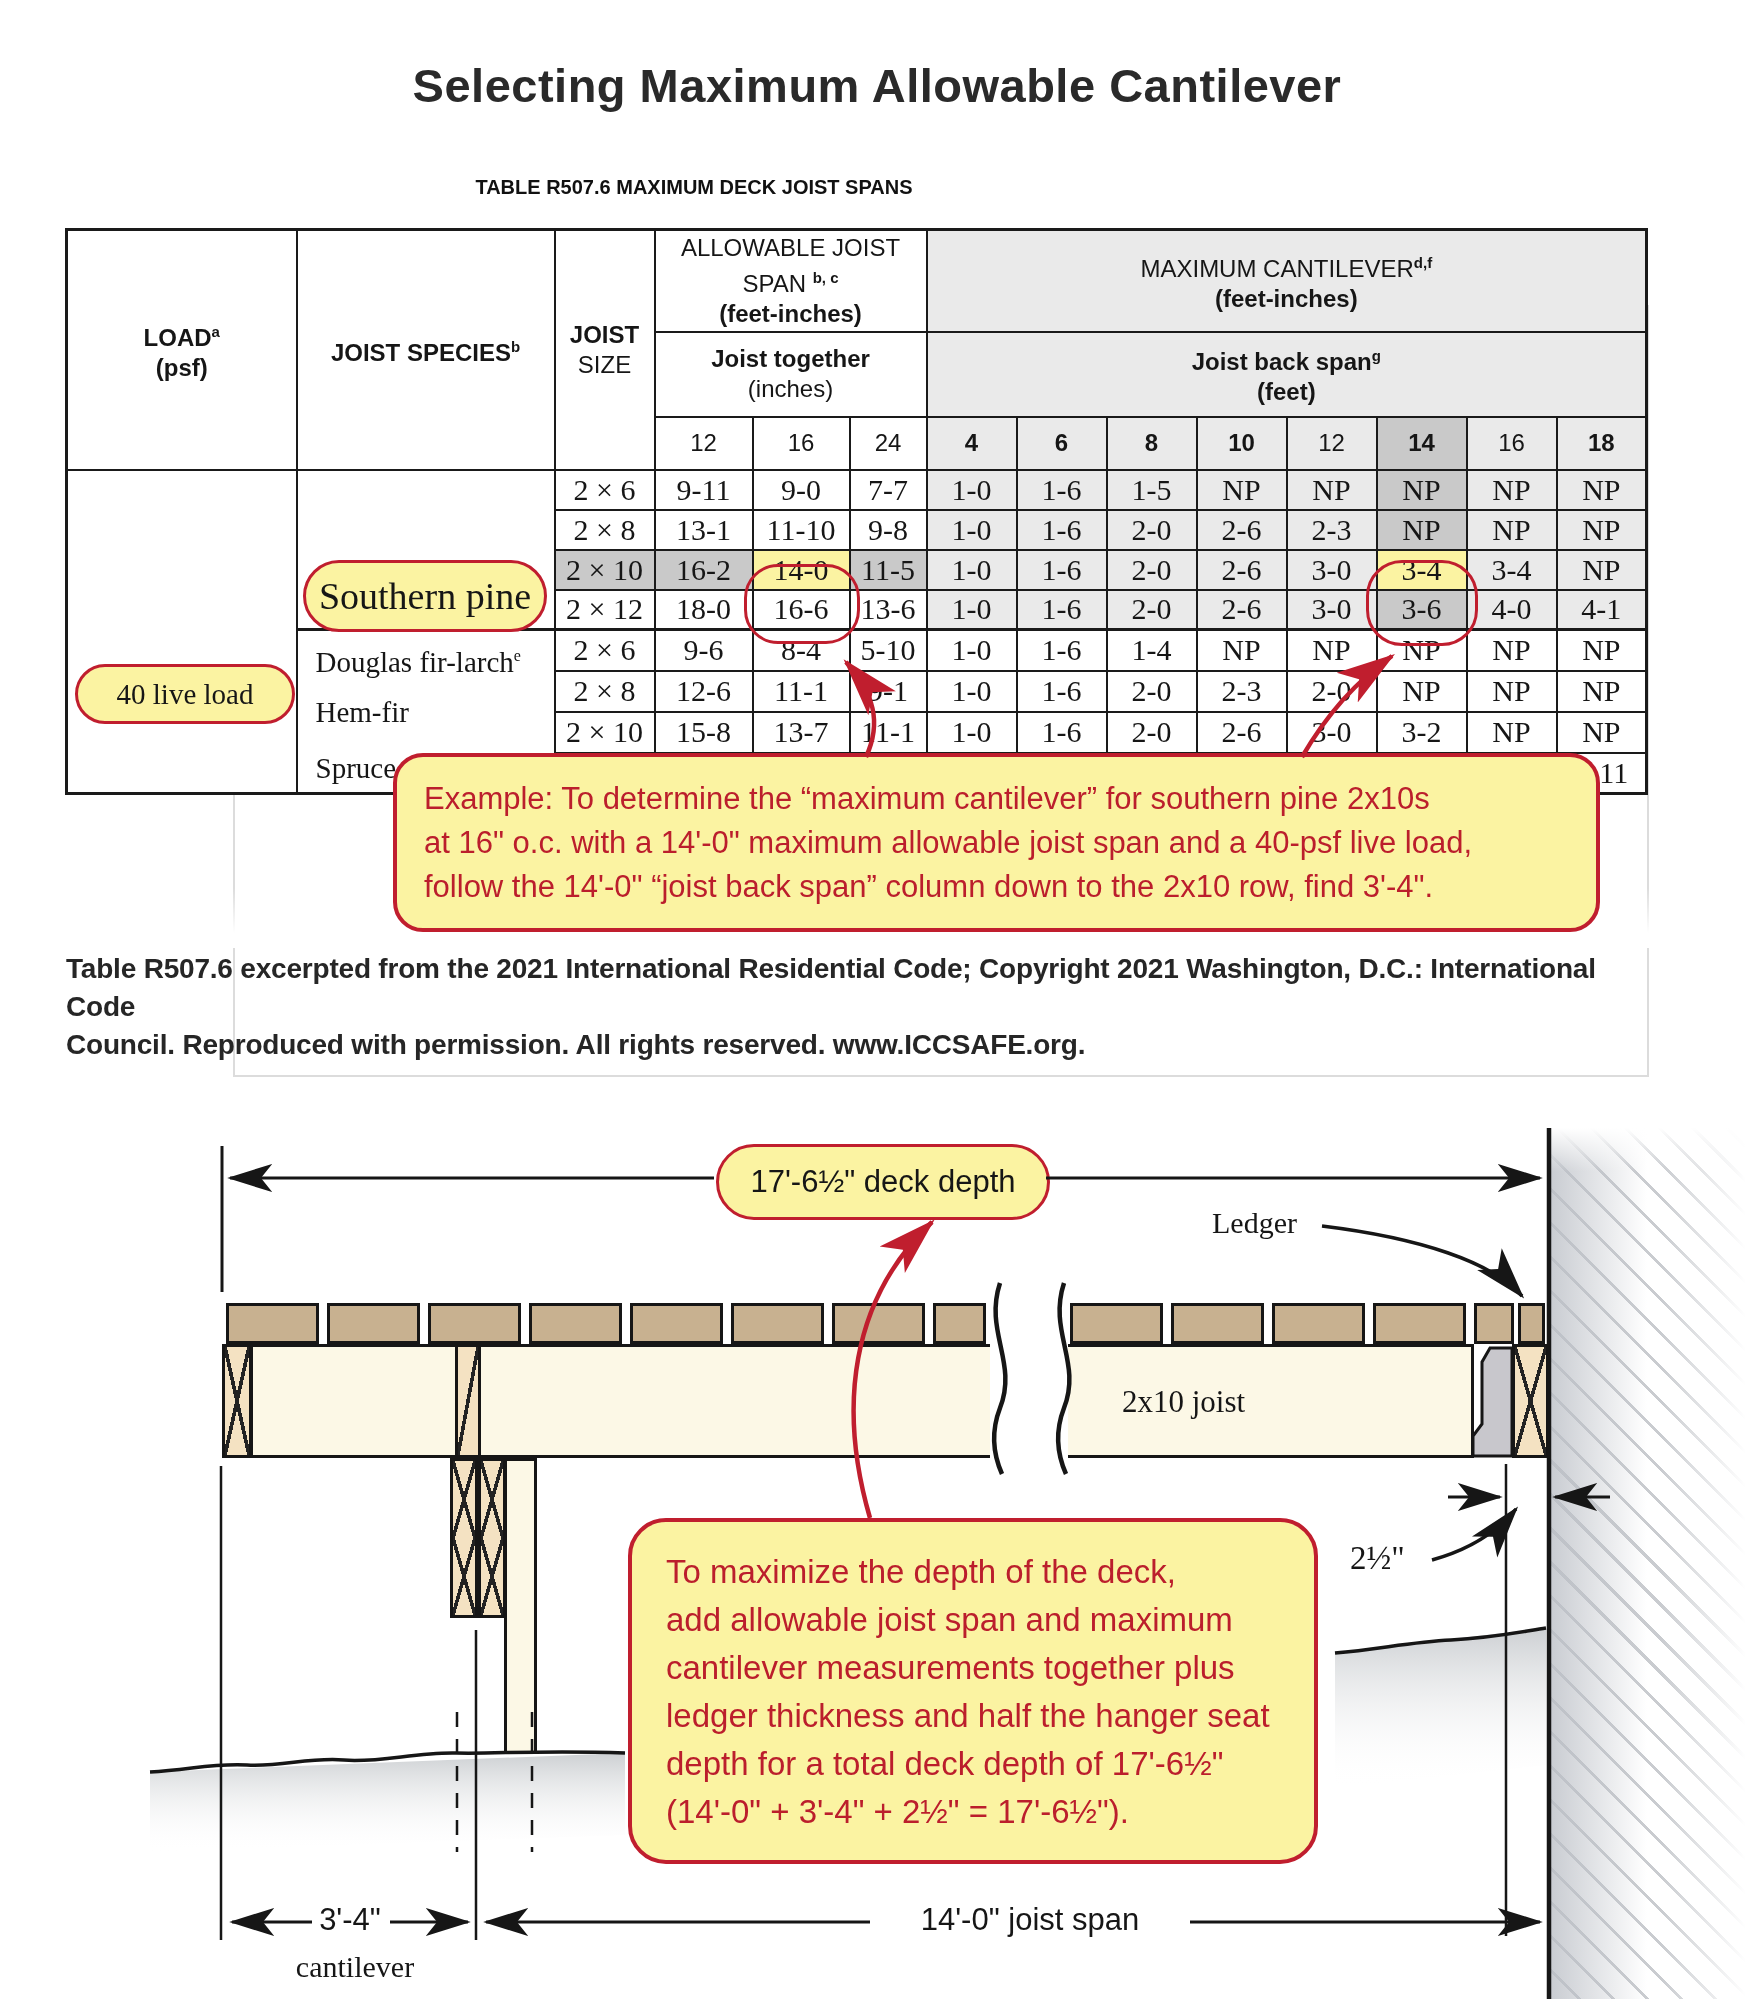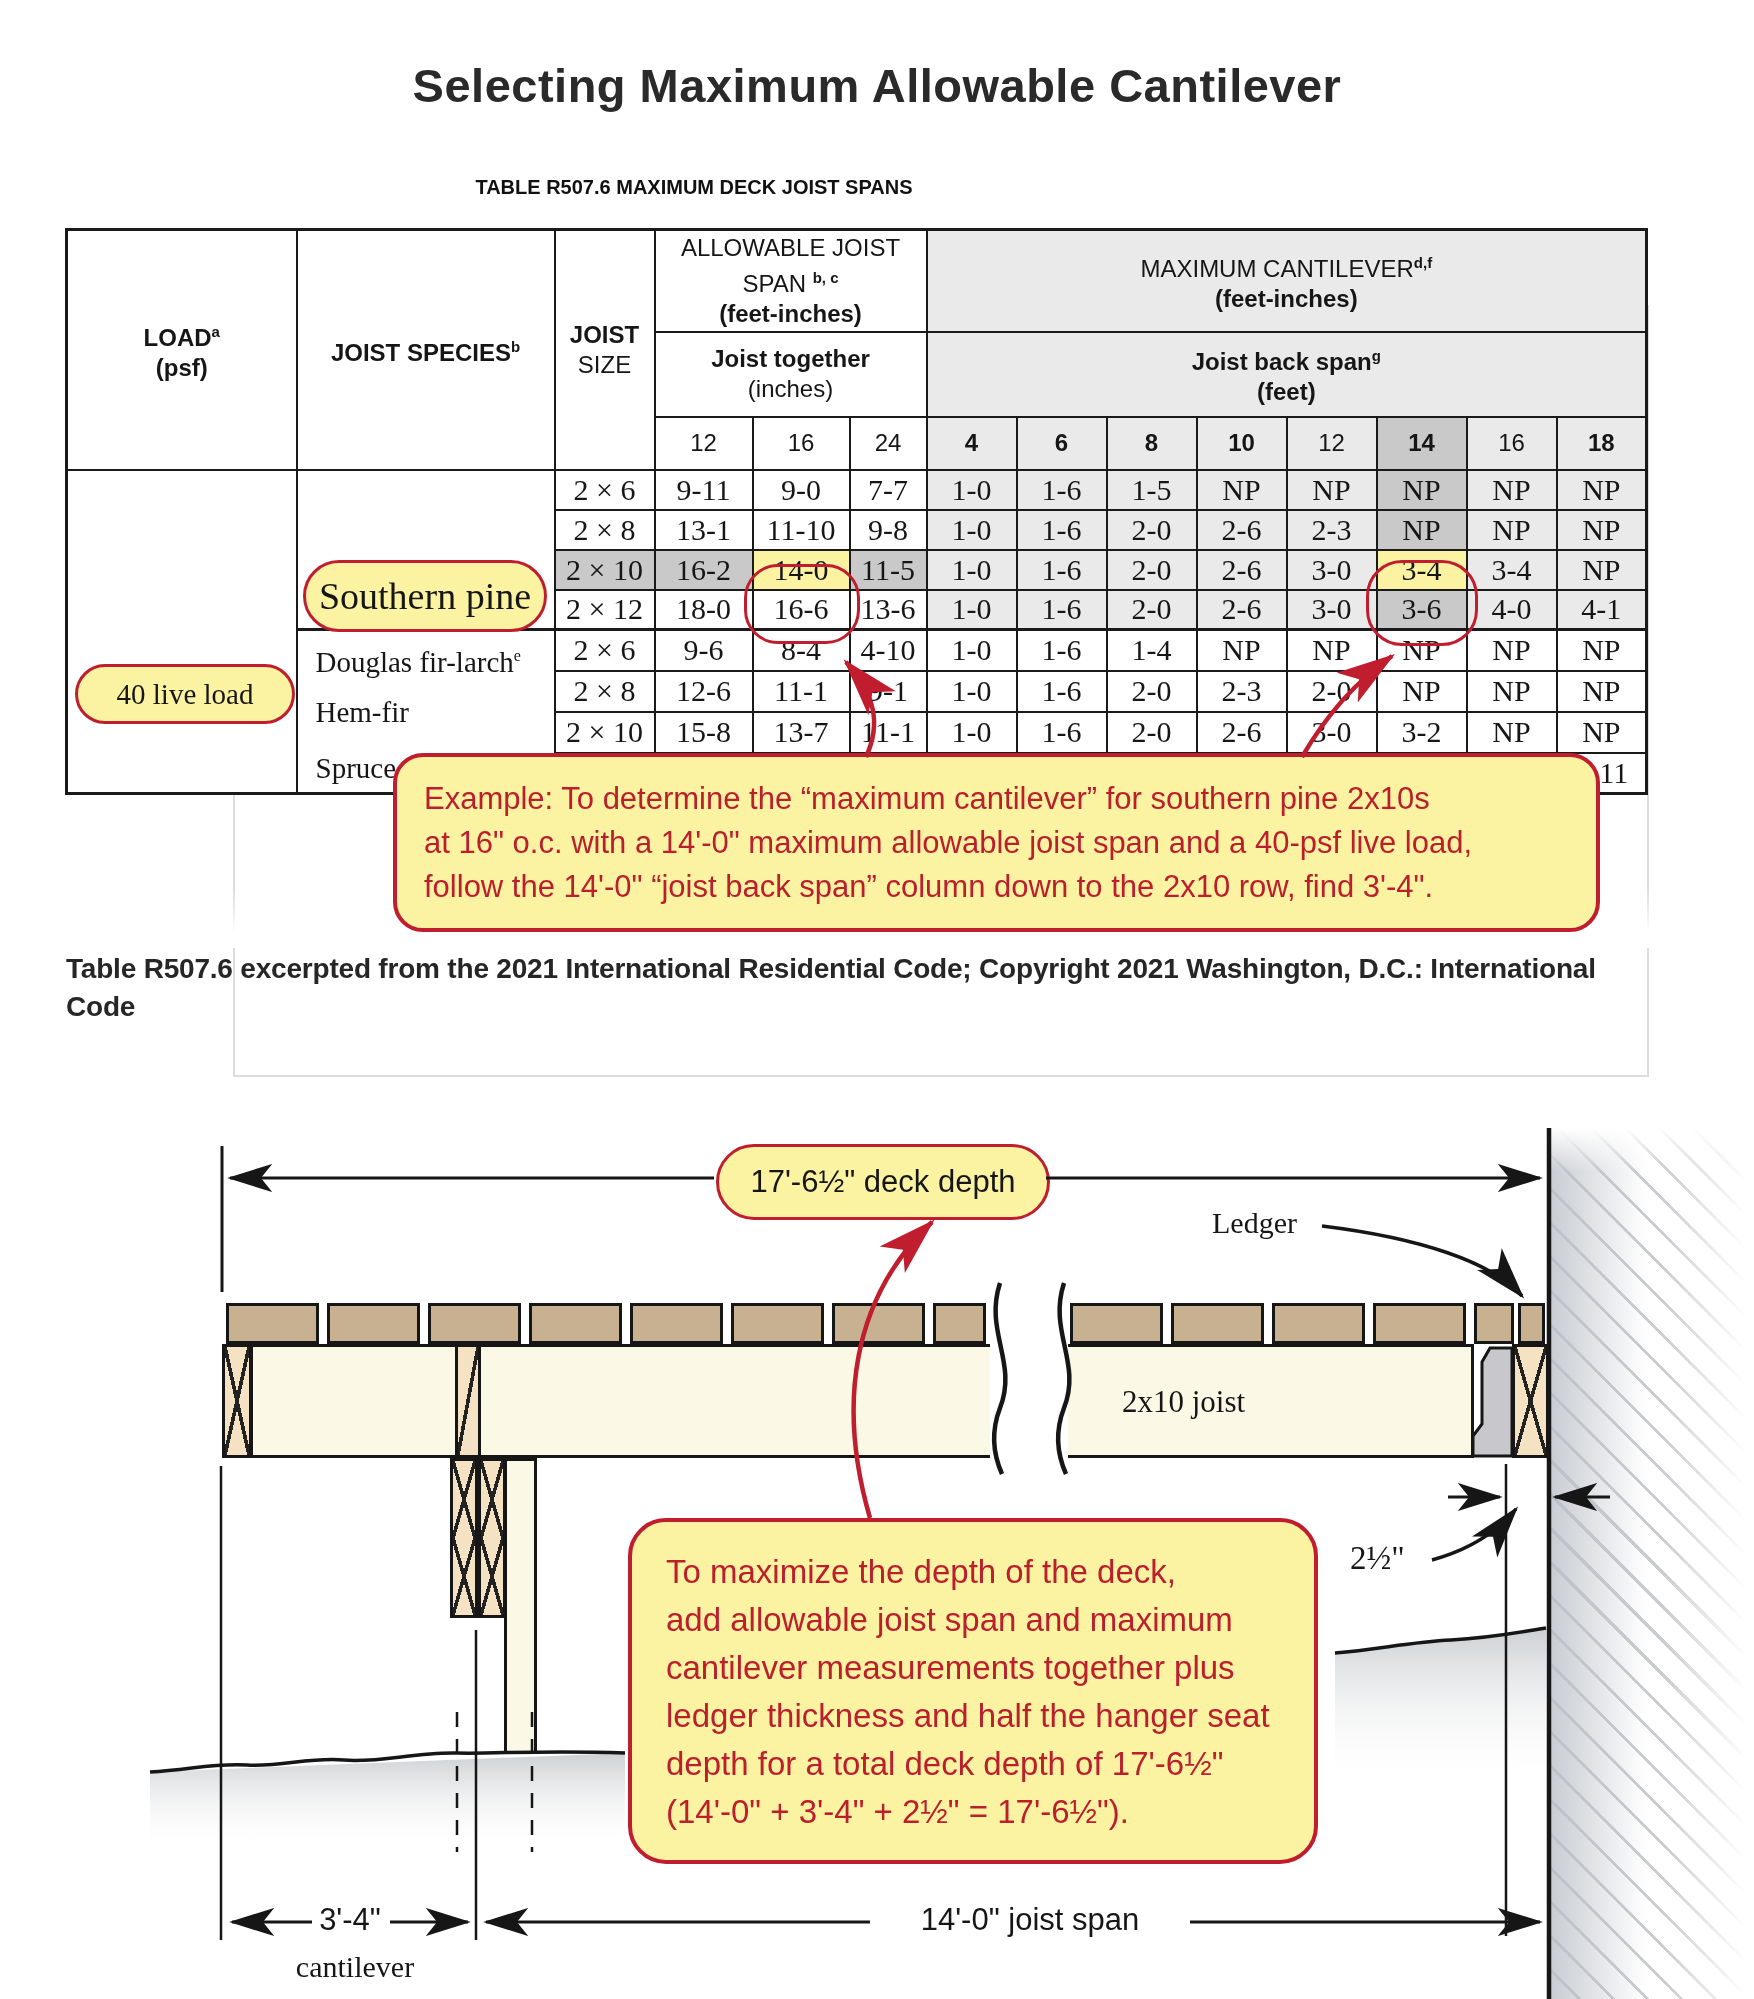--- a/index.html
+++ b/index.html
@@ -213,21 +213,21 @@
           <td rowspan="4" class="speciescell">
             <div class="sp2lines">
               <div><span>Douglas fir-larch</span><sup>e</sup></div>
               <div><span>Hem-fir</span></div>
               <div><span>Spruce-pine-fir</span><sup>e</sup></div>
             </div>
           </td>
           <td class="">2 × 6</td>
           <td class="">9-6</td>
           <td class="">8-4</td>
-          <td class="">4-10</td>
+          <td class="">5-10</td>
           <td class="">1-0</td>
           <td class="">1-6</td>
           <td class="">1-4</td>
           <td class="">NP</td>
           <td class="">NP</td>
           <td class="">NP</td>
           <td class="">NP</td>
           <td class="">NP</td>
         </tr>
         <tr class="grp2x">
@@ -287,20 +287,21 @@
   <div class="abs fadeout"></div>
 
   <div class="abs callout callout1" id="callout1">
       <div>Example: To determine the “maximum cantilever” for southern pine 2x10s</div>
       <div>at 16" o.c. with a 14'-0" maximum allowable joist span and a 40-psf live load,</div>
       <div>follow the 14'-0" “joist back span” column down to the 2x10 row, find 3'-4".</div>
     </div>
 
   <div class="abs credit">
     <div>Table R507.6 excerpted from the 2021 International Residential Code; Copyright 2021 Washington, D.C.: International Code</div>
+    <div>Council. Reproduced with permission. All rights reserved. www.ICCSAFE.org.</div>
   </div>
 
   <div class="abs wall"></div>
   <div class="abs wallfade"></div>
 
   <div class="abs boardrow" id="boards">
       <div class="board" style="left: 226px; width: 93px;"></div>
       <div class="board" style="left: 327px; width: 93px;"></div>
       <div class="board" style="left: 428px; width: 93px;"></div>
       <div class="board" style="left: 529px; width: 93px;"></div>

